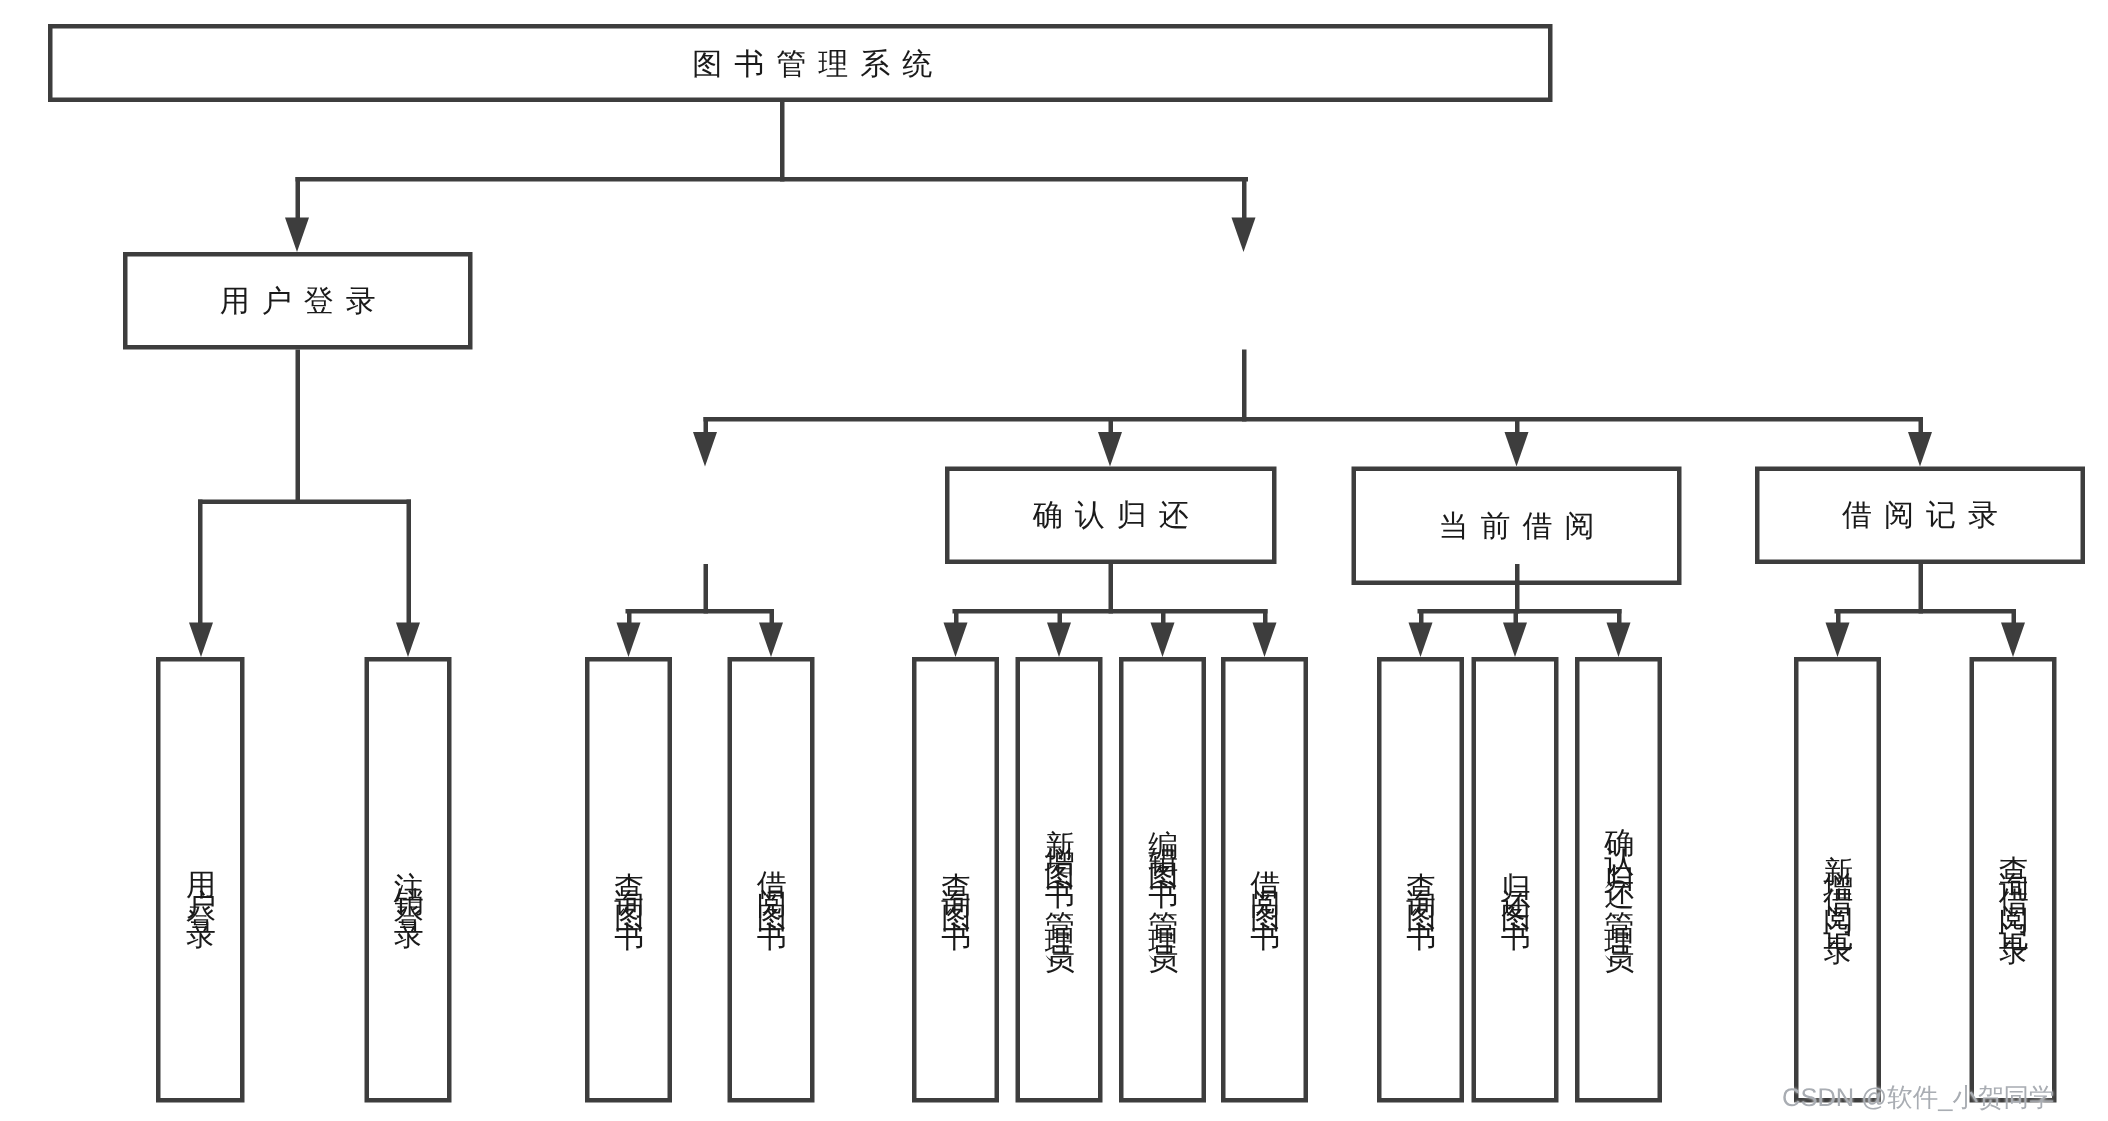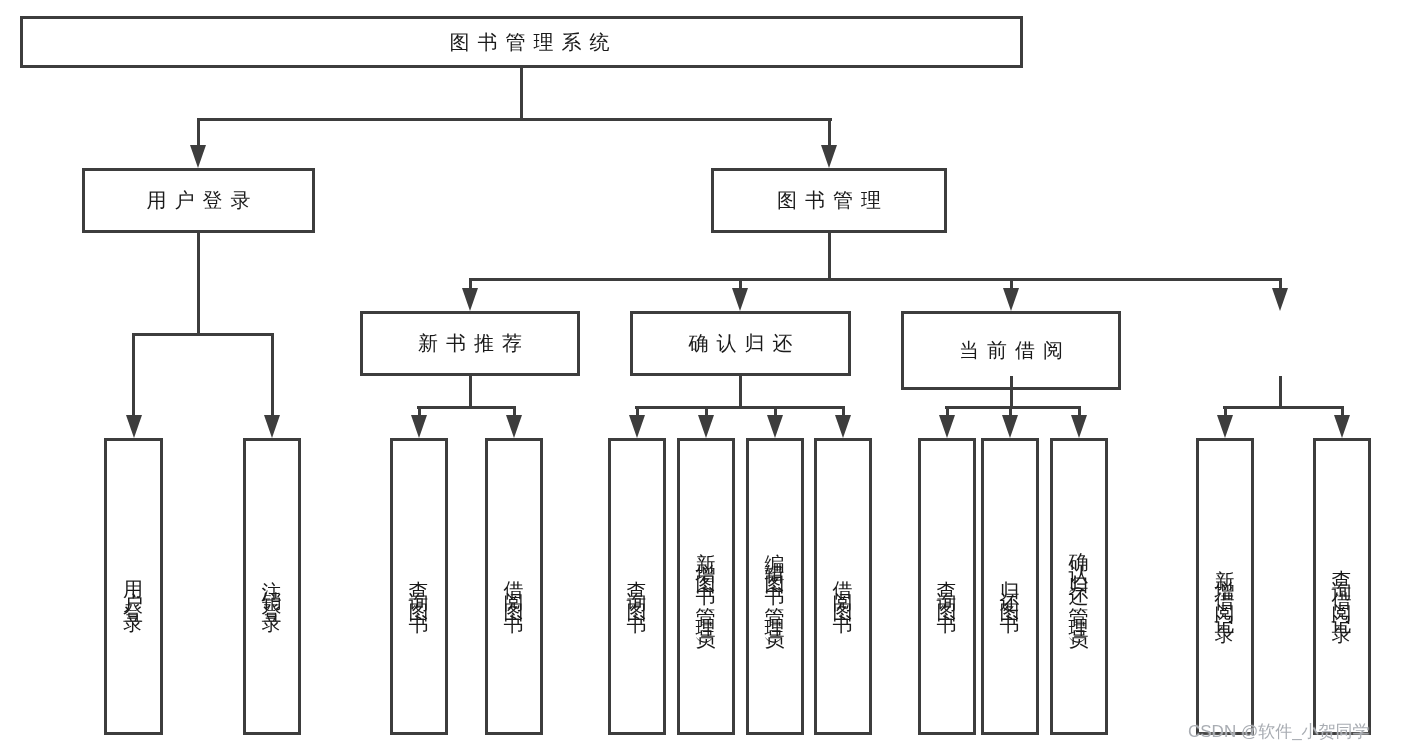--- a/index.html
+++ b/index.html
@@ -46,53 +46,52 @@
     font-size:17px;letter-spacing:0;color:var(--watermark);
     text-shadow:0 0 2px rgba(255,255,255,.9);
     white-space:nowrap;
   }
 </style>
 </head>
 <body>
 
 <div class="canvas">
 
-  <div class="box" style="left:20px;top:16px;width:1003px;height:52px;padding-left:16px;">图书管理系统</div>
+  <div class="box" style="left:32px;top:16px;width:1003px;height:52px;padding-left:16px;">图书管理系统</div>
 
   <div class="vline" style="left:520px;top:67px;height:54px;"></div>
   <div class="hline" style="left:197px;top:118px;width:635px;"></div>
   <div class="stem" style="left:197px;top:118px;height:30px;"></div>
   <div class="tri" style="left:190px;top:145px;"></div>
   <div class="stem" style="left:828px;top:118px;height:30px;"></div>
   <div class="tri" style="left:821px;top:145px;"></div>
 
   <div class="box" style="left:82px;top:168px;width:233px;height:65px;">用户登录</div>
-  <div class="box" style="left:711px;top:168px;width:236px;height:65px;">图书管理</div>
 
   <div class="vline" style="left:197px;top:233px;height:103px;"></div>
   <div class="hline" style="left:132px;top:333px;width:142px;"></div>
   <div class="stem" style="left:132px;top:333px;height:84px;"></div>
   <div class="tri" style="left:126px;top:415px;"></div>
   <div class="stem" style="left:271px;top:333px;height:84px;"></div>
   <div class="tri" style="left:264px;top:415px;"></div>
 
   <div class="vline" style="left:828px;top:233px;height:48px;"></div>
   <div class="hline" style="left:469px;top:278px;width:812px;"></div>
   <div class="stem" style="left:469px;top:278px;height:12px;"></div>
   <div class="tri" style="left:462px;top:288px;"></div>
   <div class="stem" style="left:739px;top:278px;height:12px;"></div>
   <div class="tri" style="left:732px;top:288px;"></div>
   <div class="stem" style="left:1010px;top:278px;height:12px;"></div>
   <div class="tri" style="left:1003px;top:288px;"></div>
   <div class="stem" style="left:1279px;top:278px;height:12px;"></div>
   <div class="tri" style="left:1272px;top:288px;"></div>
 
-  <div class="box" style="left:360px;top:311px;width:220px;height:65px;">新书推荐</div>
   <div class="box" style="left:630px;top:311px;width:221px;height:65px;">确认归还</div>
   <div class="box" style="left:901px;top:311px;width:220px;height:79px;">当前借阅</div>
+  <div class="box" style="left:1170px;top:311px;width:220px;height:65px;">借阅记录</div>
 
   <div class="vline" style="left:469px;top:376px;height:33px;"></div>
   <div class="hline" style="left:417px;top:406px;width:98px;"></div>
   <div class="stem" style="left:418px;top:406px;height:11px;"></div>
   <div class="tri" style="left:411px;top:415px;"></div>
   <div class="stem" style="left:513px;top:406px;height:11px;"></div>
   <div class="tri" style="left:506px;top:415px;"></div>
 
   <div class="vline" style="left:739px;top:376px;height:33px;"></div>
   <div class="hline" style="left:635px;top:406px;width:210px;"></div>

